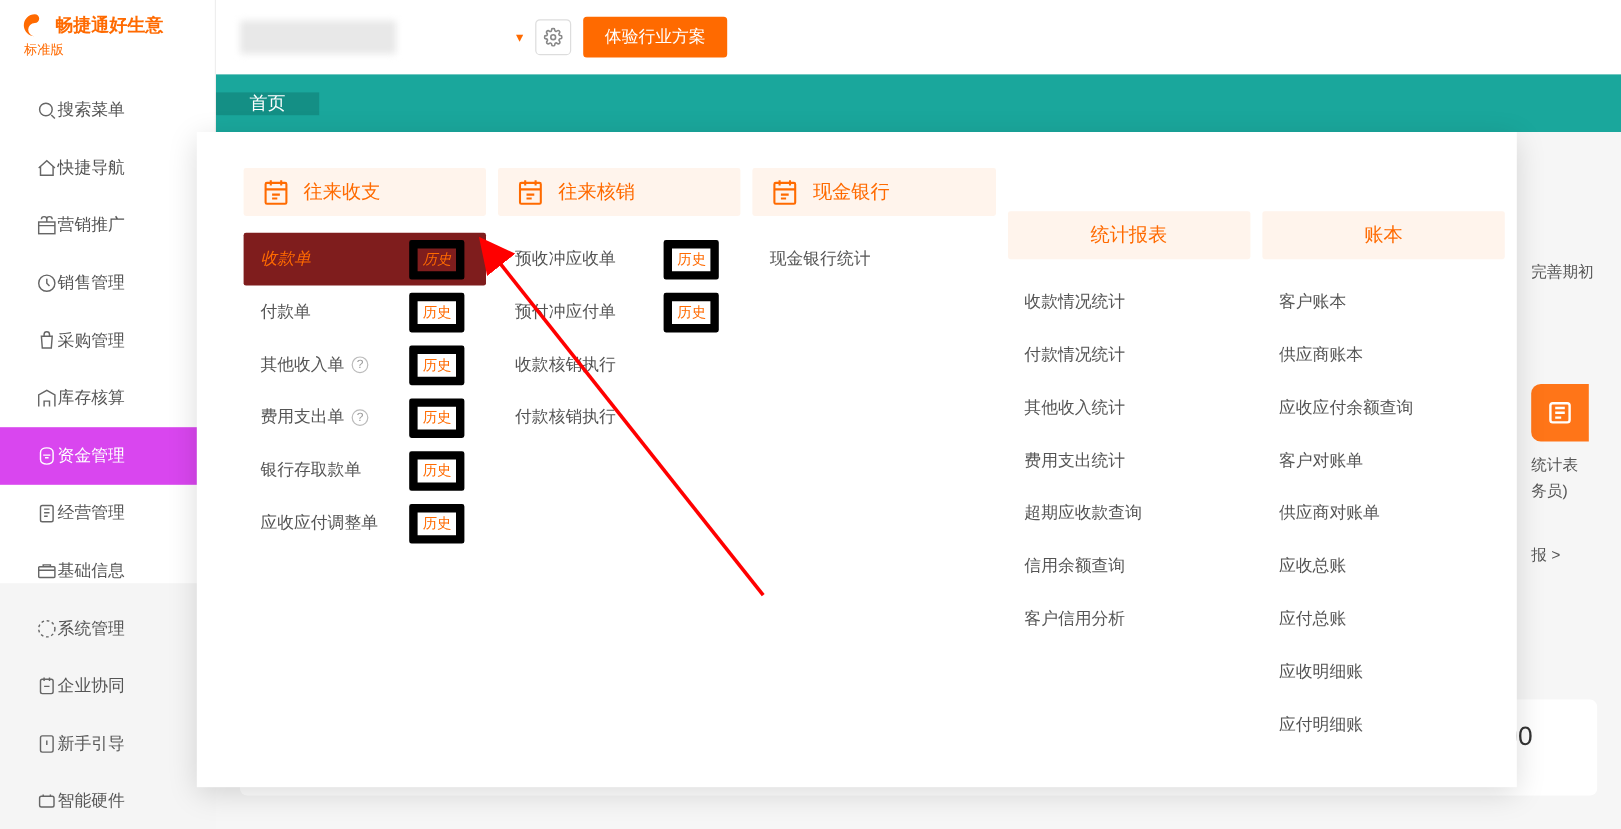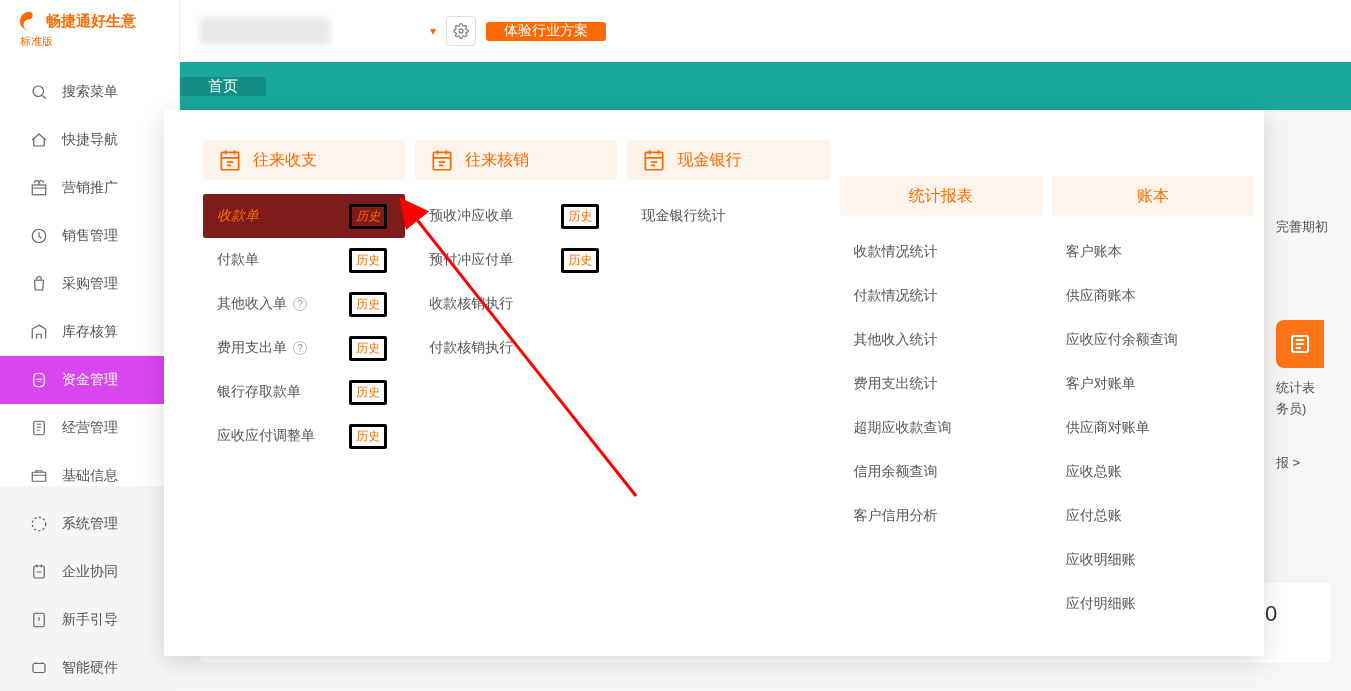--- a/index.html
+++ b/index.html
@@ -6,32 +6,32 @@
     body { font-family: "Microsoft YaHei", Arial, sans-serif; font-size: 14px; color: #333; background: #f5f5f5; width: 1351px; height: 691px; overflow: hidden; position: relative; }
     
     .sidebar { position: absolute; left: 0; top: 0; width: 180px; height: 486px; background: #fff; border-right: 1px solid #eee; }
     .logo-area { height: 60px; padding: 10px 18px 5px; display: flex; align-items: flex-start; flex-direction: column; }
     .logo-row { display: flex; align-items: center; gap: 6px; }
     .logo-icon { width: 22px; height: 22px; }
     .logo-text { color: #ff6a00; font-weight: bold; font-size: 15px; }
     .logo-sub { color: #ff6a00; font-size: 11px; margin-top: 2px; margin-left: 2px; }
     
     .menu { list-style: none; margin-top: 8px; }
-    .menu li { height: 48px; display: flex; align-items: center; padding-left: 30px; gap: 14px; color: #555; cursor: pointer; position: relative; }
+    .menu li { height: 48px; display: flex; align-items: center; padding-left: 30px; color: #555; cursor: pointer; position: relative; }
     .menu li.active { background: #d946ef; color: #fff; }
     .menu li .menu-icon { width: 18px; height: 18px; display: inline-flex; align-items: center; justify-content: center; }
     .menu li .menu-icon svg { stroke: #666; fill: none; }
     .menu li.active .menu-icon svg { stroke: #fff; }
     
     .main { position: absolute; left: 180px; top: 0; right: 0; height: 691px; }
     .topbar { height: 62px; background: #fff; display: flex; align-items: center; padding: 0 20px; gap: 10px; }
     .company-blur { width: 130px; height: 28px; background: #e8e8e8; filter: blur(3px); border-radius: 2px; }
     .chev-down { color: #ff6a00; font-size: 12px; margin-left: 90px; }
     .gear { width: 30px; height: 30px; display: flex; align-items: center; justify-content: center; color: #888; border: 1px solid #ddd; border-radius: 4px; }
-    .primary-btn { background: #ff6a00; color: #fff; border: none; height: 19px; padding: 0 18px; border-radius: 3px; font-size: 14px; cursor: pointer; }
+    .primary-btn { background: #ff6a00; color: #fff; border: none; height: 34px; padding: 0 18px; border-radius: 3px; font-size: 14px; cursor: pointer; }
     
     .tabbar { height: 48px; background: #1aa79c; display: flex; align-items: center; }
     .tab { padding: 0 28px; display: flex; align-items: center; color: #fff; font-size: 15px; background: #148f85; }
     
     .content { padding: 0 20px; position: relative; height: calc(100% - 110px); background: #f6f6f6; }
     
     .right-strip { position: absolute; right: 0; top: 110px; width: 75px; height: 400px; font-size: 13px; color: #555; }
     .right-strip .perfect { position: absolute; top: 108px; left: 0; }
     .float-btn { position: absolute; top: 210px; left: 0; width: 48px; height: 48px; background: #ff7518; border-radius: 8px 0 0 8px; display: flex; align-items: center; justify-content: center; }
     .stat-text { position: absolute; top: 268px; left: 0; line-height: 1.6; }
@@ -39,21 +39,21 @@
     
     .mega { position: absolute; left: 164px; top: 110px; width: 1100px; background: #fff; box-shadow: 0 6px 24px rgba(0,0,0,0.15); padding: 30px 0 30px 39px; display: flex; gap: 0; z-index: 50; }
     .col { flex: 1; padding-right: 10px; }
     .col-header { height: 40px; display: flex; align-items: center; gap: 10px; background: #fff4ec; padding-left: 14px; color: #ff6a00; font-size: 16px; margin-bottom: 14px; border-radius: 2px; }
     .col-header.center { justify-content: center; padding-left: 0; margin-top: 36px; }
     .col-header .hdr-icon { width: 26px; height: 26px; }
     .col .row { height: 44px; display: flex; align-items: center; padding-left: 14px; padding-right: 18px; color: #555; font-size: 14px; justify-content: space-between; cursor: pointer; border-radius: 2px; }
     .col .row.sel { background: #7f1d1d; color: #ff6a00; font-style: italic; }
     .row .lbl { display: flex; align-items: center; gap: 6px; }
     .q { display: inline-flex; width: 14px; height: 14px; border: 1px solid #bbb; border-radius: 50%; font-size: 10px; align-items: center; justify-content: center; color: #999; }
-    .hist { border: 3px solid #000000; color: #ff6a00; font-size: 12px; padding: 1px 4px; border-radius: 2px; margin-left: 13px; }
+    .hist { border: 7px solid #000000; color: #ff6a00; font-size: 12px; padding: 1px 4px; border-radius: 2px; margin-left: 13px; }
     
     .arrow { position: absolute; left: 396px; top: 176px; z-index: 60; pointer-events: none; }
     
     .bottom-stats { position: absolute; left: 200px; bottom: 28px; right: 20px; height: 80px; background: #fff; border-radius: 6px; display: flex; align-items: center; padding: 0 40px; gap: 270px; z-index: 10; }
     .stat-item { display: flex; align-items: center; gap: 14px; }
     .stat-badge { width: 28px; height: 28px; background: #ff7518; border-radius: 6px; display: flex; align-items: center; justify-content: center; }
     .stat-num { font-size: 22px; color: #333; }
     .stat-unit { font-size: 13px; color: #888; margin-left: 2px; }
     .stat-sep { width: 18px; }
     

